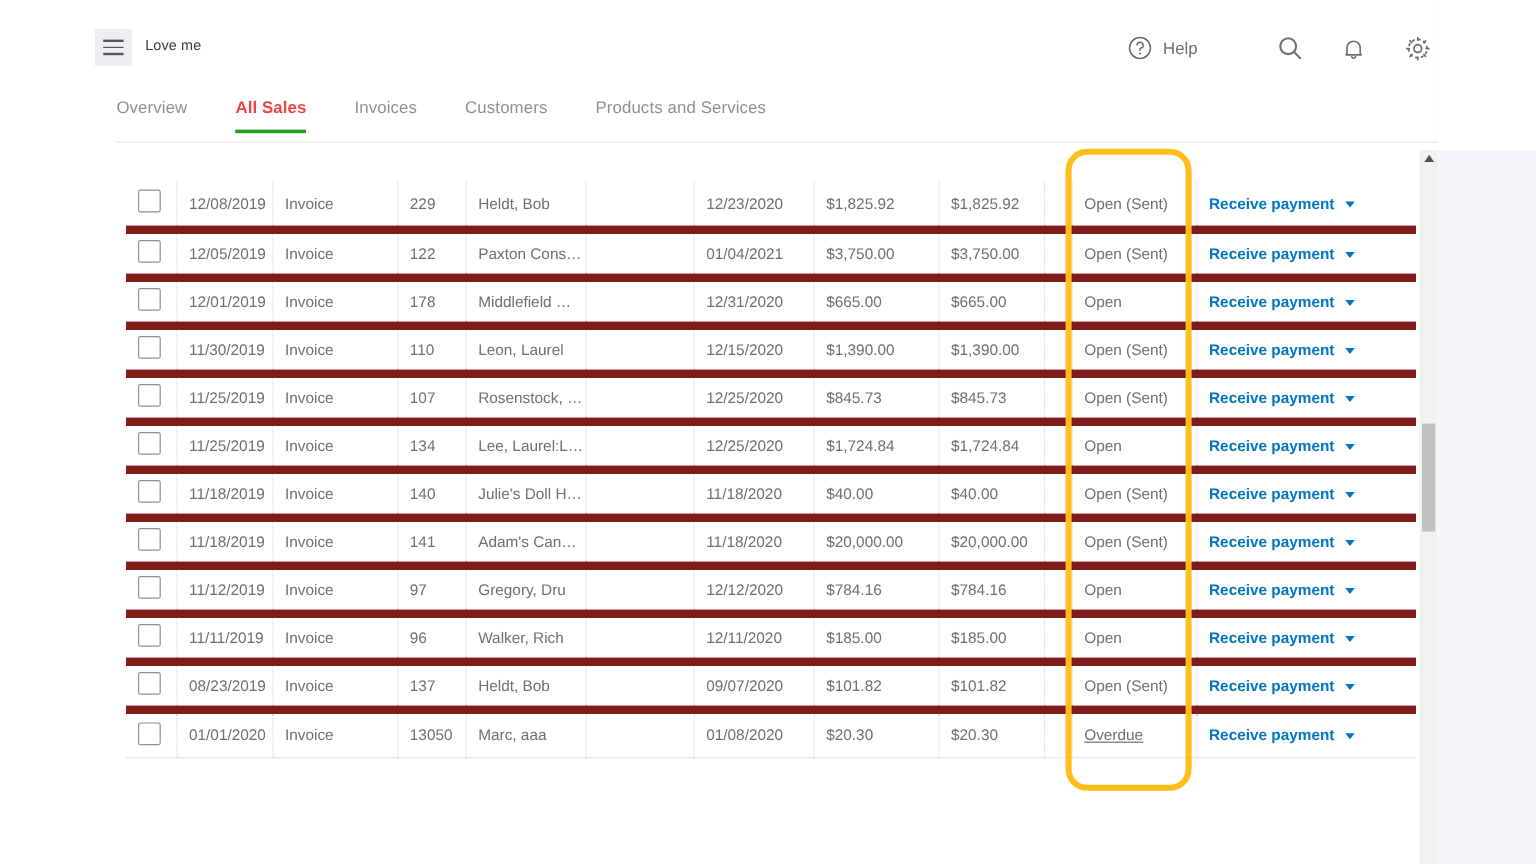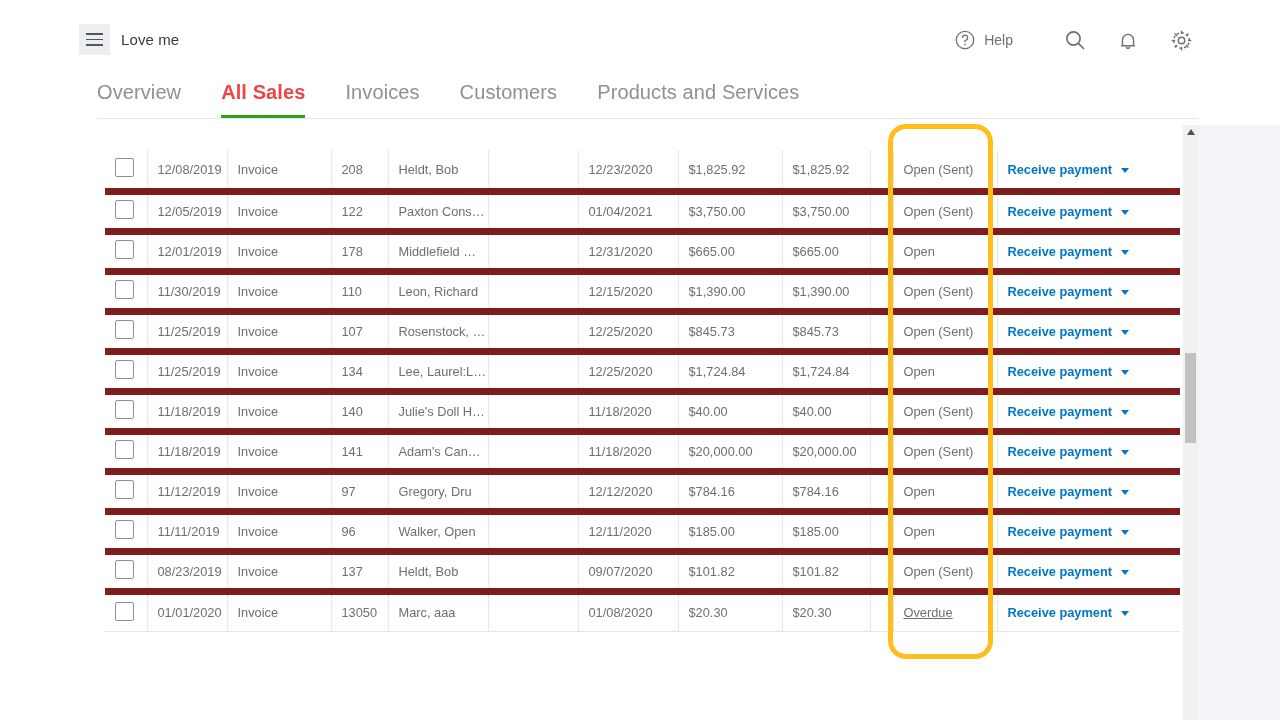--- a/index.html
+++ b/index.html
@@ -17,36 +17,36 @@
     background:#ffffff;
   }
   .hamburger {
     position:absolute; left:79px; top:24px; width:31px; height:31px;
     background:#eceef1; border:none; cursor:pointer;
     display:flex; flex-direction:column; align-items:center; justify-content:center; gap:4px;
   }
   .hamburger span { display:block; width:17px; height:1.6px; background:#51575d; }
   .company-name {
     position:absolute; left:121px; top:31px;
-    font-size:15px; color:#393a3d; letter-spacing:.1px;
+    font-size:12px; color:#393a3d; letter-spacing:.1px;
   }
   .topright { position:absolute; right:86px; top:24px; height:32px; display:flex; align-items:center; gap:0; }
-  .help-group { display:flex; align-items:center; gap:8px; margin-right:20px; cursor:pointer; }
+  .help-group { display:flex; align-items:center; gap:8px; margin-right:35px; cursor:pointer; }
   .ic { color:#6b7075; display:inline-flex; align-items:center; justify-content:center; }
   .help-label { font-size:14px; color:#6b7075; }
   .topright .tool { margin-left:30px; cursor:pointer; display:inline-flex; }
 
   
   .tabsbar {
     position:absolute; left:0; top:78px; width:1280px; height:40px;
     background:#ffffff;
   }
   .tabs { position:absolute; left:97px; top:0; display:flex; gap:0; height:40px; align-items:flex-start; }
   .tab {
-    font-size:20px; color:#8d9096; padding:3px 0 14px 0; margin-right:40px;
+    font-size:14px; color:#8d9096; padding:3px 0 14px 0; margin-right:40px;
     cursor:pointer; position:relative; white-space:nowrap; letter-spacing:.1px;
   }
   .tab.active { color:#ef4444; font-weight:bold; }
   .tab.active::after {
     content:""; position:absolute; left:0; right:0; bottom:0; height:3px; background:#2ca01c;
   }
   .tabs-underline {
     position:absolute; left:97px; right:70px; top:40px; height:1px; background:#e3e5e8;
   }
 
@@ -228,21 +228,21 @@
             <span>STATUS</span><span class="caret-hdr"></span>
           </th>
           <th class="num noborder">ACTION</th>
         </tr>
       </thead>
       <tbody id="tbody">
           <tr>
             <td class="center"><span class="cb"></span></td>
             <td>12/08/2019</td>
             <td>Invoice</td>
-            <td>208</td>
+            <td>229</td>
             <td>Heldt, Bob</td>
             <td></td>
             <td>12/23/2020</td>
             <td class="num">$1,825.92</td>
             <td class="num">$1,825.92</td>
             <td class="center"></td>
             <td>Open (Sent)</td>
             <td class="action-cell noborder"><span class="link">Receive payment</span><span class="caret-sm"></span></td>
           </tr>
           <tr>
@@ -271,21 +271,21 @@
             <td class="num">$665.00</td>
             <td class="center"></td>
             <td>Open</td>
             <td class="action-cell noborder"><span class="link">Receive payment</span><span class="caret-sm"></span></td>
           </tr>
           <tr>
             <td class="center"><span class="cb"></span></td>
             <td>11/30/2019</td>
             <td>Invoice</td>
             <td>110</td>
-            <td>Leon, Richard</td>
+            <td>Leon, Laurel</td>
             <td></td>
             <td>12/15/2020</td>
             <td class="num">$1,390.00</td>
             <td class="num">$1,390.00</td>
             <td class="center"></td>
             <td>Open (Sent)</td>
             <td class="action-cell noborder"><span class="link">Receive payment</span><span class="caret-sm"></span></td>
           </tr>
           <tr>
             <td class="center"><span class="cb"></span></td>
@@ -355,21 +355,21 @@
             <td class="num">$784.16</td>
             <td class="center"></td>
             <td>Open</td>
             <td class="action-cell noborder"><span class="link">Receive payment</span><span class="caret-sm"></span></td>
           </tr>
           <tr>
             <td class="center"><span class="cb"></span></td>
             <td>11/11/2019</td>
             <td>Invoice</td>
             <td>96</td>
-            <td>Walker, Open</td>
+            <td>Walker, Rich</td>
             <td></td>
             <td>12/11/2020</td>
             <td class="num">$185.00</td>
             <td class="num">$185.00</td>
             <td class="center"></td>
             <td>Open</td>
             <td class="action-cell noborder"><span class="link">Receive payment</span><span class="caret-sm"></span></td>
           </tr>
           <tr>
             <td class="center"><span class="cb"></span></td>

